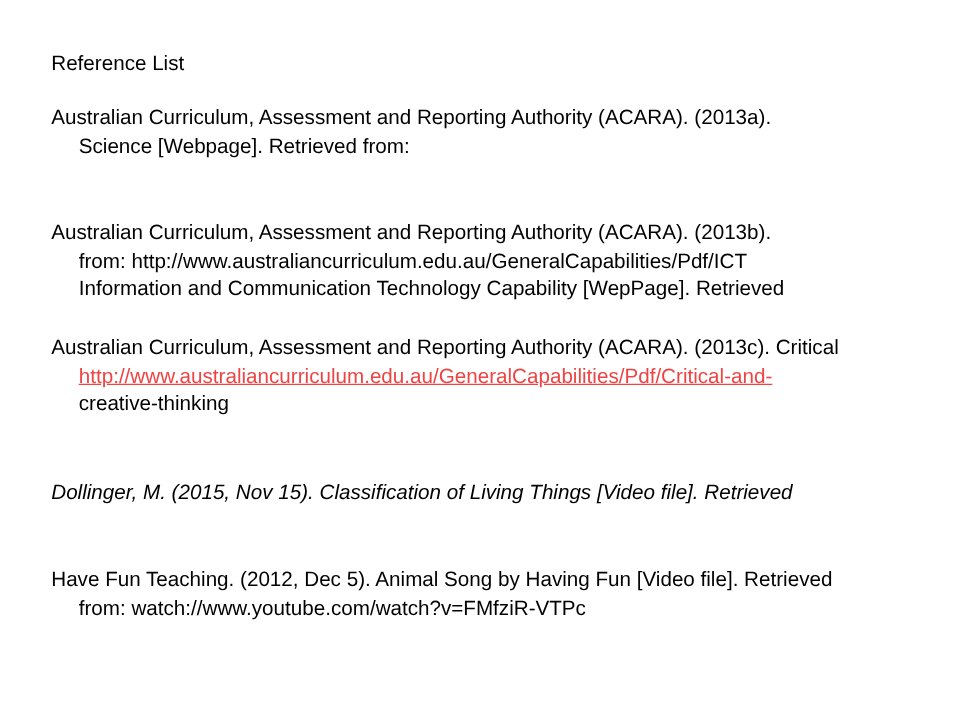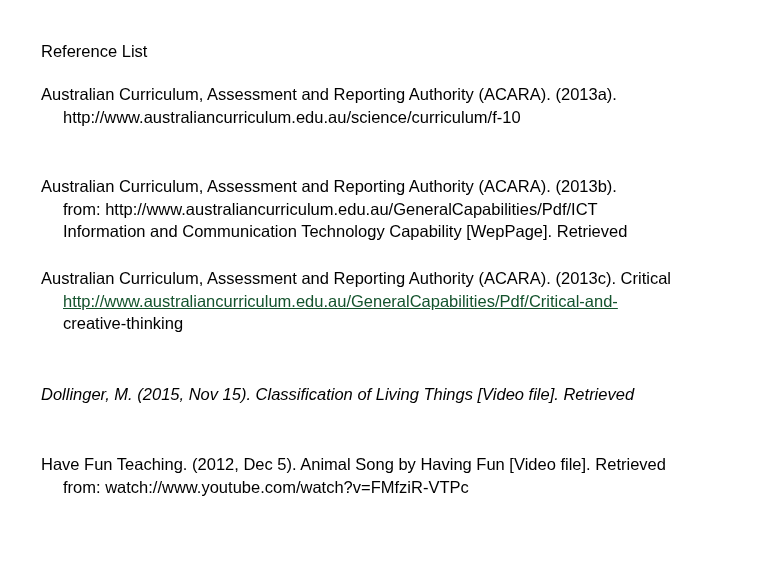--- a/index.html
+++ b/index.html
@@ -39,34 +39,34 @@
       white-space: nowrap;
     }
     .ref .line {
       display: block;
       height: 22.5px;
     }
     .ref .indent {
       padding-left: 22px;
     }
     .ref a {
-      color: #14532d;
+      color: #ef4444;
       text-decoration: underline;
     }
   </style>
 </head>
 <body>
 
 <div class="slide">
 
   <div class="heading">Reference List</div>
 
   <div class="ref" style="top:83px;">
     <span class="line">Australian Curriculum, Assessment and Reporting Authority (ACARA). (2013a).</span>
-    <span class="line indent">http://www.australiancurriculum.edu.au/science/curriculum/f-10</span>
+    <span class="line indent">Science [Webpage]. Retrieved from:</span>
   </div>
 
   <div class="ref" style="top:175px;">
     <span class="line">Australian Curriculum, Assessment and Reporting Authority (ACARA). (2013b).</span>
     <span class="line indent">from: http://www.australiancurriculum.edu.au/GeneralCapabilities/Pdf/ICT</span>
     <span class="line indent">Information and Communication Technology Capability [WepPage]. Retrieved</span>
   </div>
 
   <div class="ref" style="top:267px;">
     <span class="line">Australian Curriculum, Assessment and Reporting Authority (ACARA). (2013c). Critical</span>

